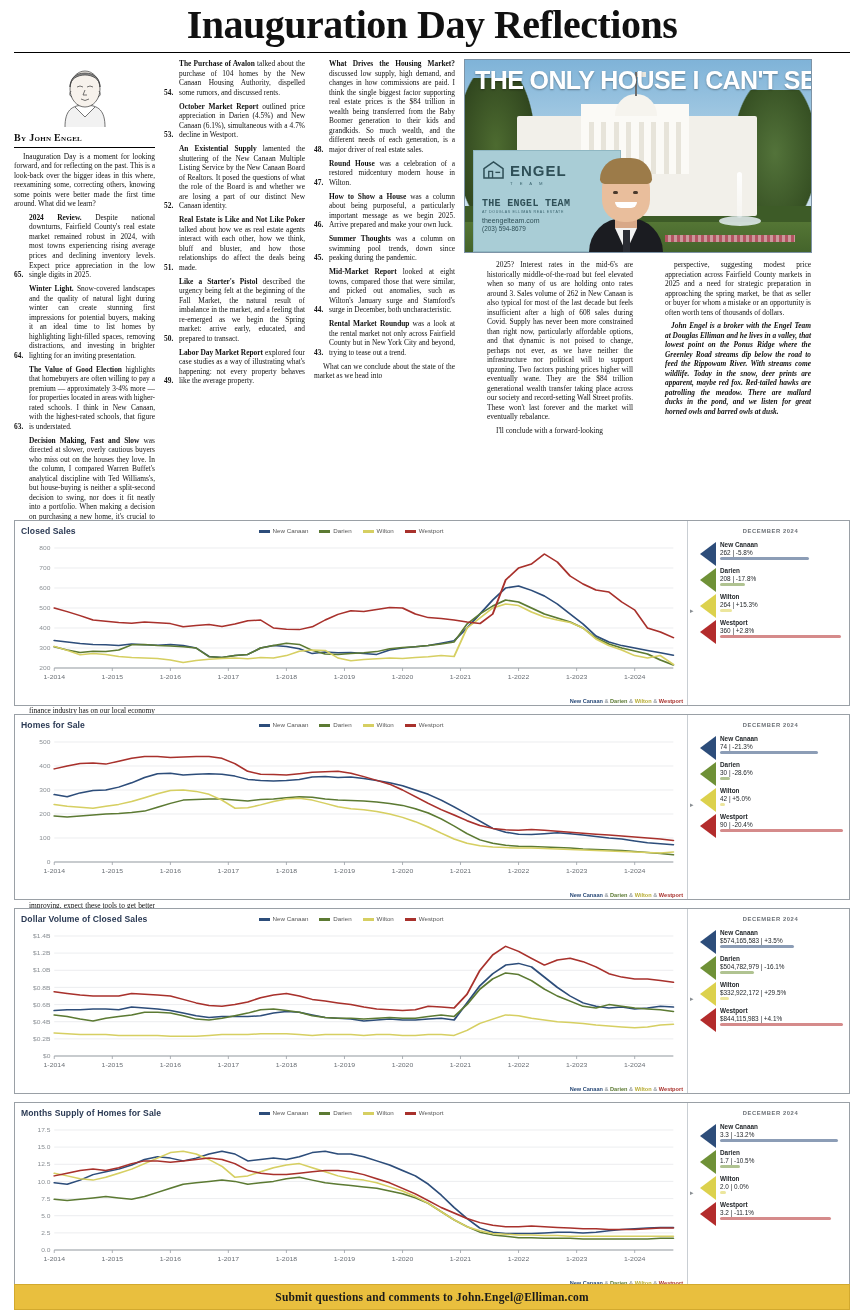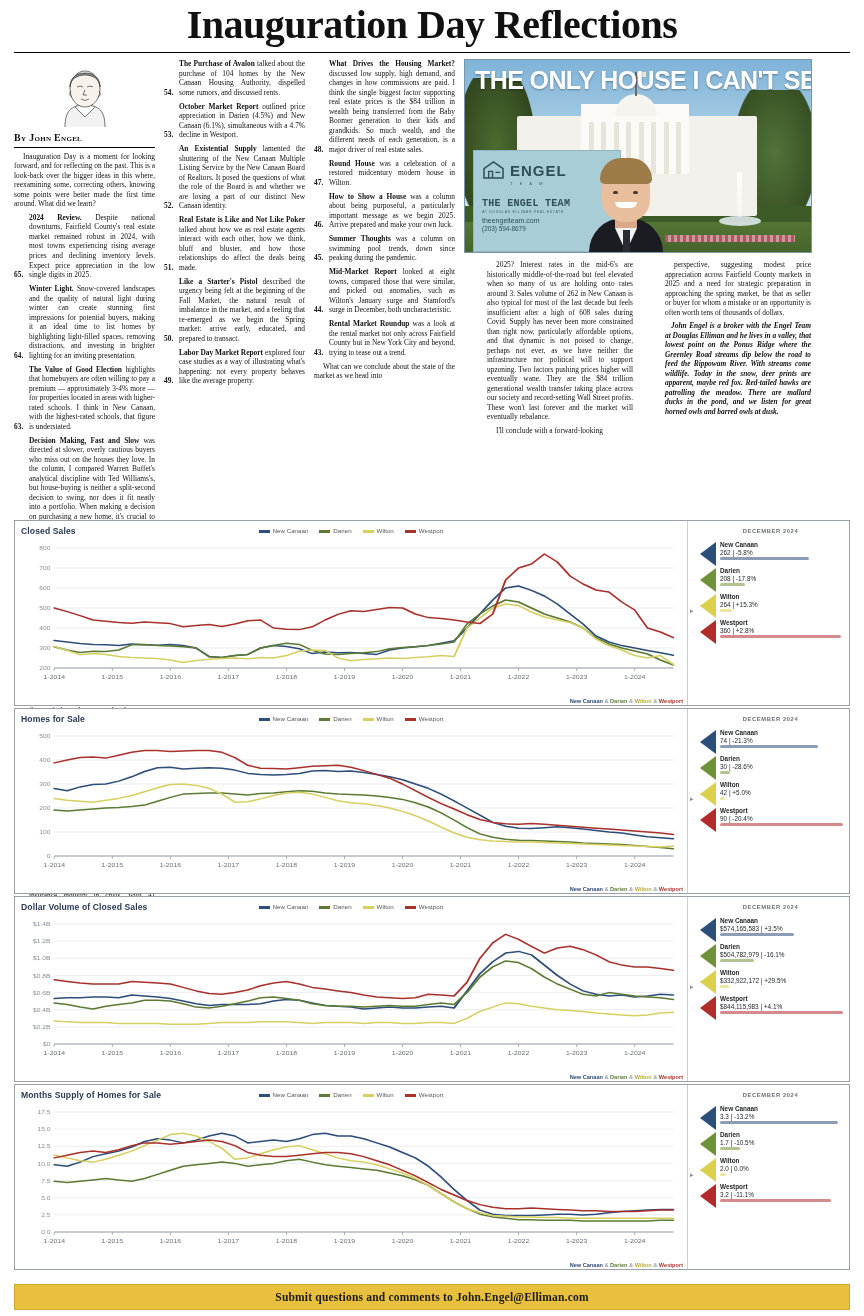--- a/index.html
+++ b/index.html
@@ -122,21 +122,21 @@
   .agent .hair { position:absolute; left:17px; bottom:68px; width:52px; height:26px; background:#9c7b49; border-radius:26px 26px 6px 6px;}
   .agent .eye { position:absolute; width:5px; height:3px; background:#4a3a2c; border-radius:3px;}
   .agent .mouth { position:absolute; left:32px; bottom:44px; width:22px; height:6px; background:#fff; border-radius:0 0 12px 12px;}
 
   .right-cols { display:flex; gap:9px; margin-top:7px; }
   .rcol { width: 169px; font-size: 7.4px; line-height: 1.285; text-align: justify; }
   .rcol p { text-indent: 9px; margin-bottom: 4px; margin-left: 23px; }
   .rcol p.italic-bio { font-style: italic; font-weight: 700; text-indent: 6px; }
 
   
-  .charts { margin-top: 6px; display:flex; flex-direction:column; gap: 2px; }
+  .charts { margin-top: 6px; display:flex; flex-direction:column; gap: 8px; }
   .chart-card {
     border: 1px solid #9aa0a6;
     background:#fff;
     height: 186px;
     display:flex;
     position: relative;
   }
   .chart-left { flex: 1 1 auto; position:relative; padding: 5px 6px 2px 6px; }
   .chart-title {
     font-family:"Liberation Sans", sans-serif;

